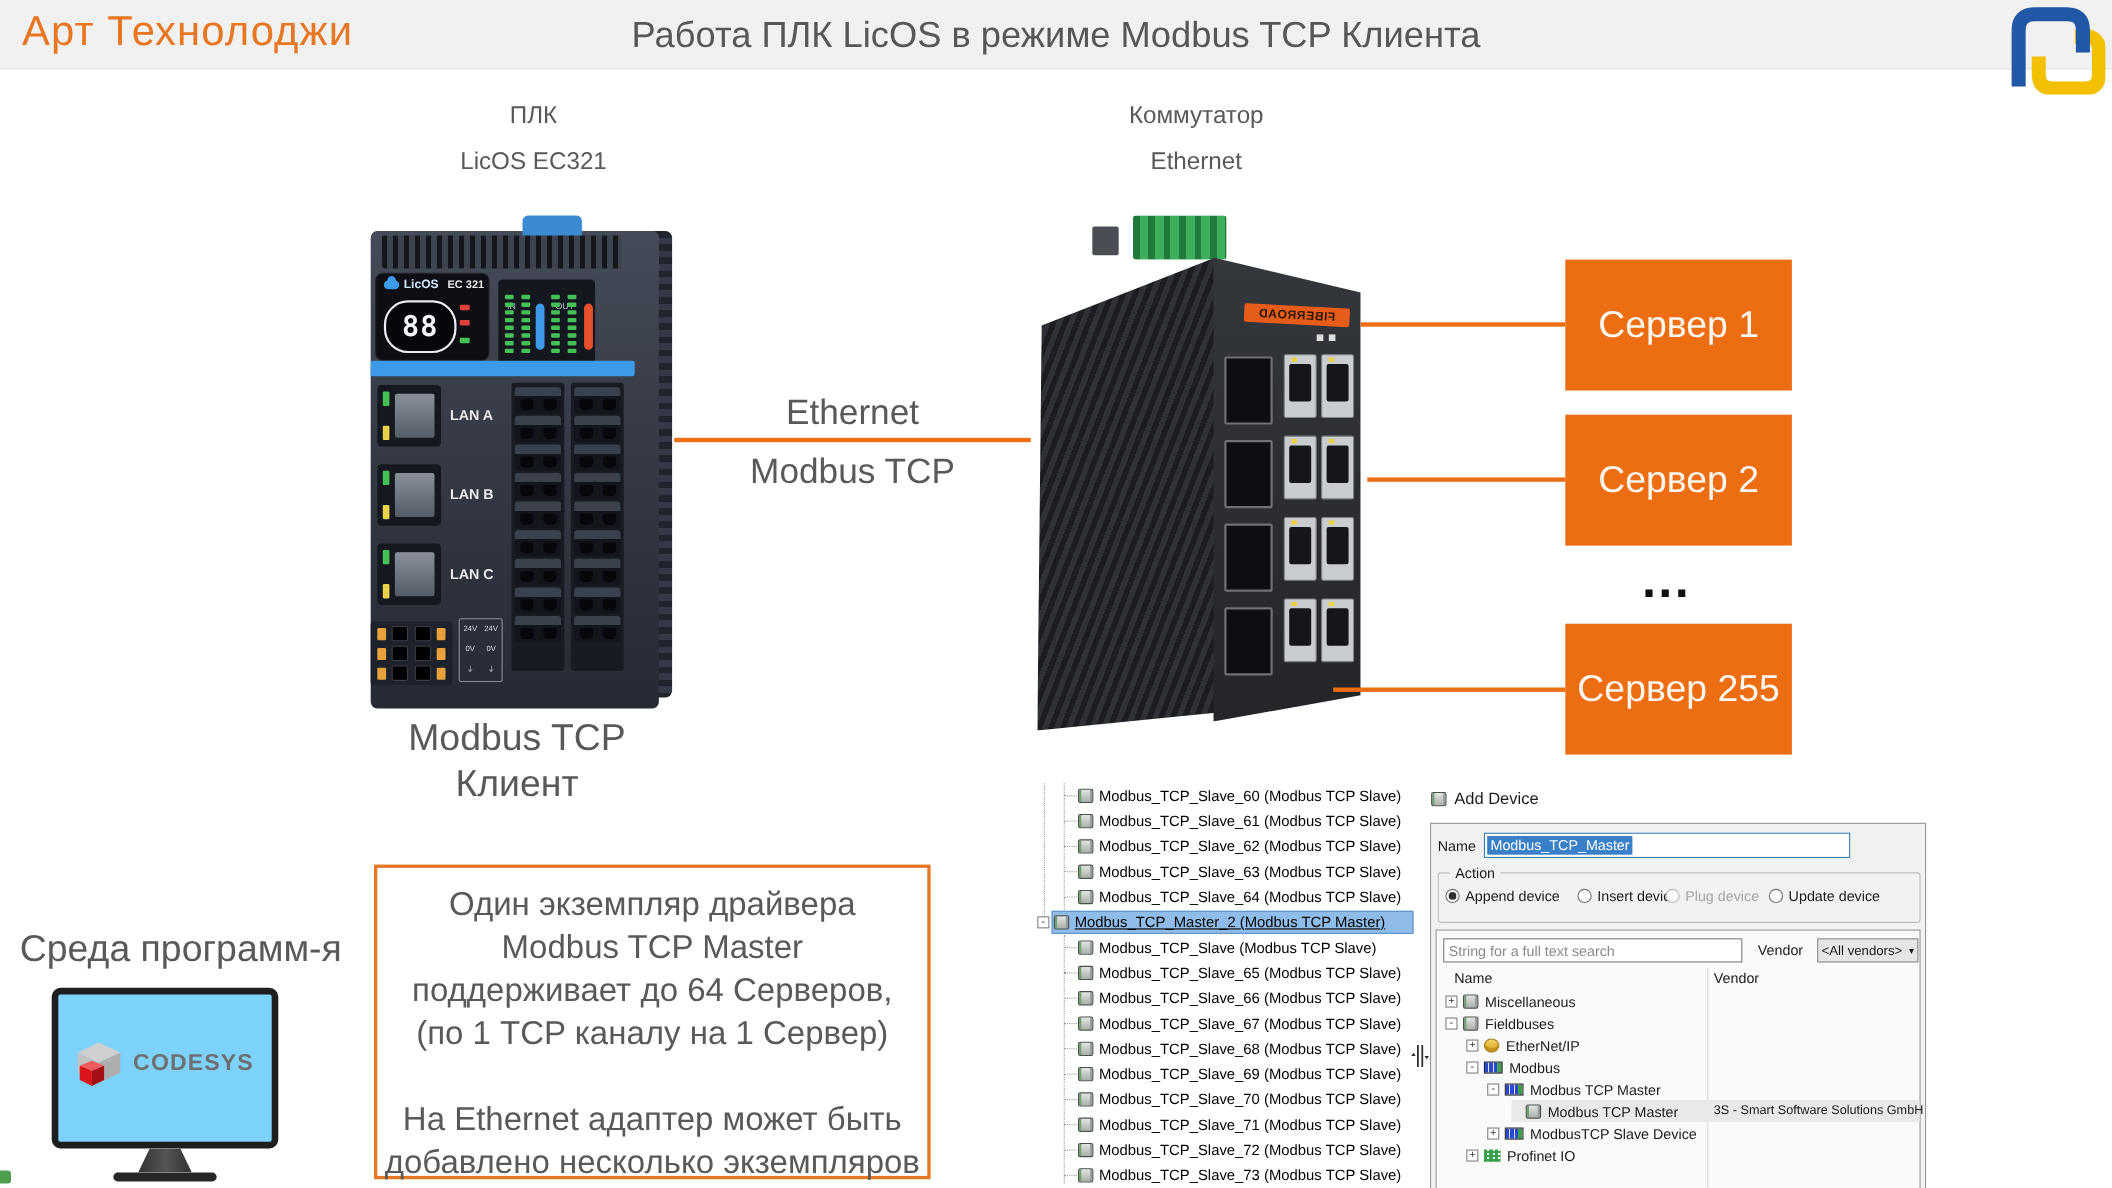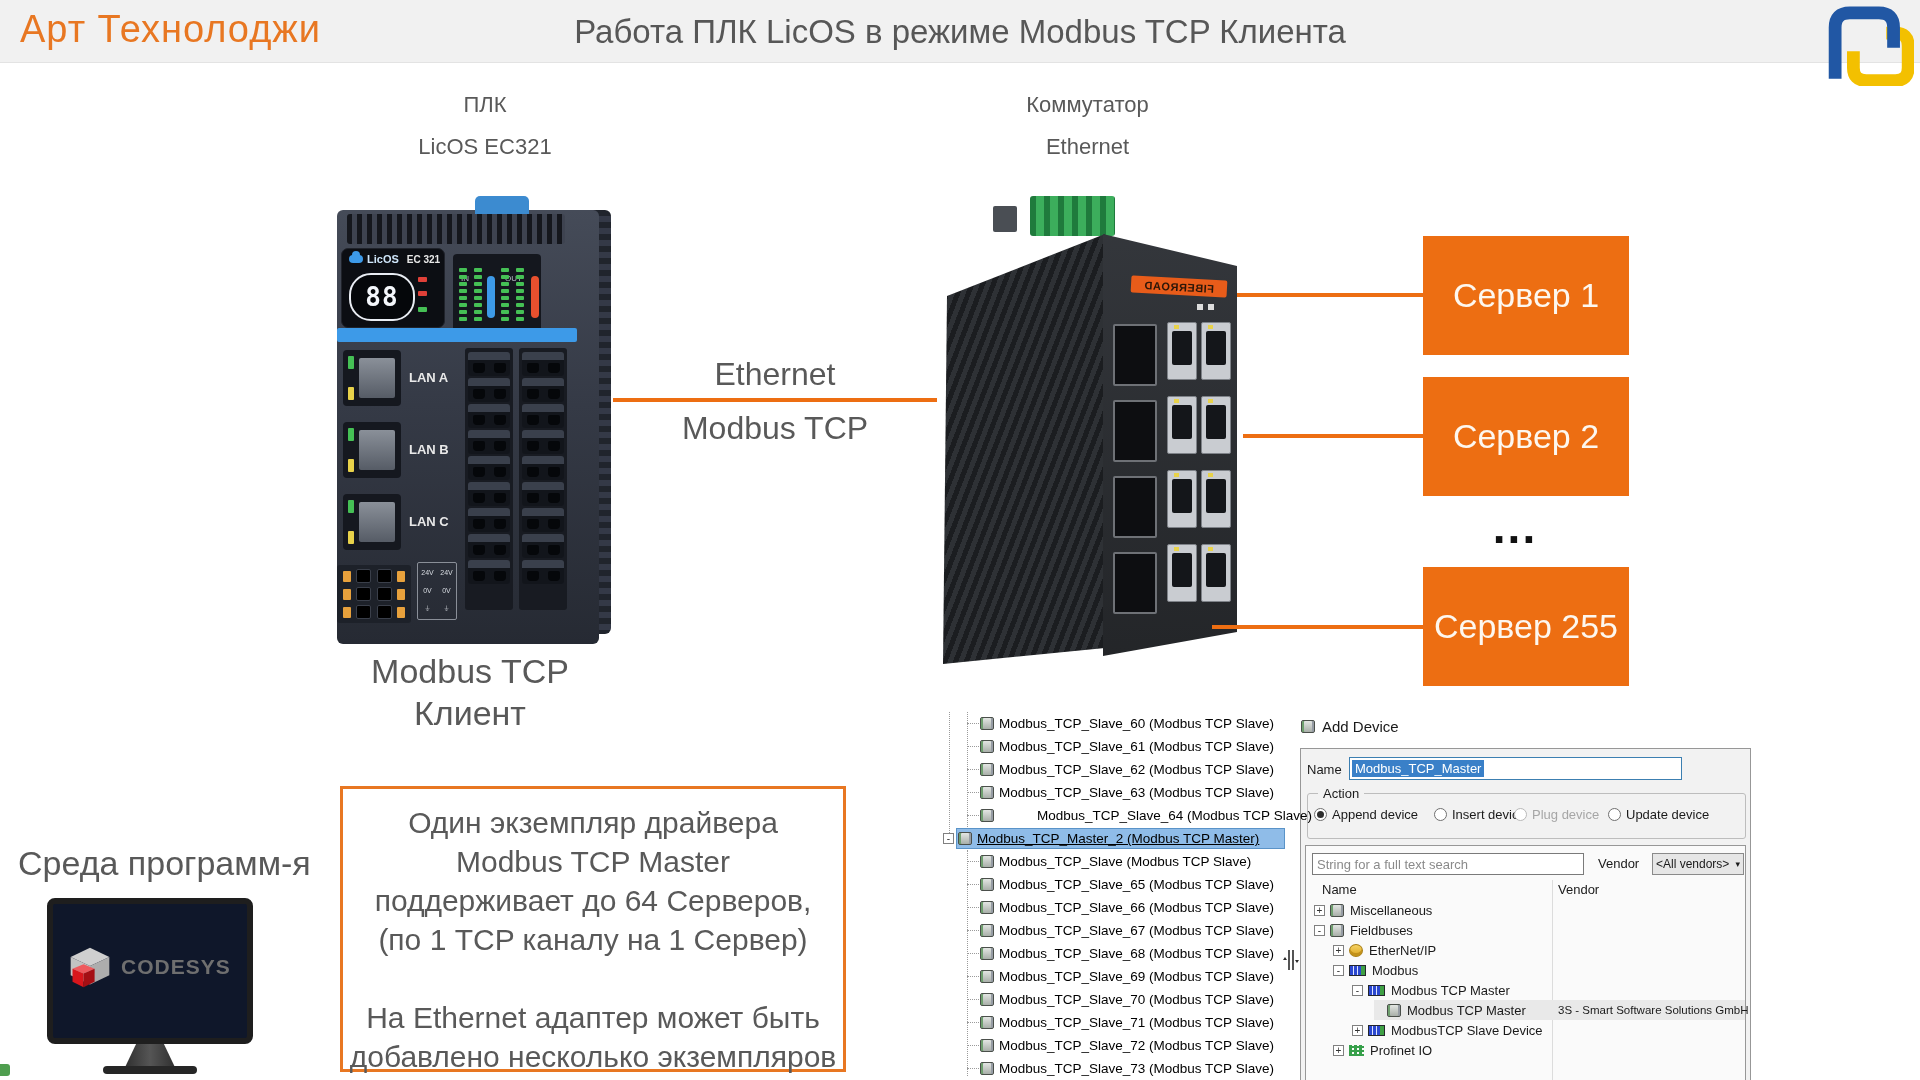--- a/index.html
+++ b/index.html
@@ -24,21 +24,21 @@
           font-size:34px;display:flex;align-items:center;justify-content:center;}
   .ellipsis{position:absolute;left:1455px;top:500px;width:120px;text-align:center;font-size:46px;font-weight:bold;color:#111;letter-spacing:2px;}
 
   
   .note{position:absolute;left:340px;top:786px;width:506px;height:286px;border:3px solid #E87722;
         color:#595959;font-size:30px;line-height:39px;text-align:center;padding-top:14px;box-sizing:border-box;}
 
   
   .ide-caption{position:absolute;left:18px;top:844px;font-size:34px;color:#595959;white-space:nowrap;}
   .monitor{position:absolute;left:47px;top:898px;width:206px;height:176px;}
-  .mon-screen{position:absolute;left:0;top:0;width:194px;height:134px;background:#0f172a;border:6px solid #1E1E1E;border-radius:8px;}
+  .mon-screen{position:absolute;left:0;top:0;width:194px;height:134px;background:#7dd3fc;border:6px solid #1E1E1E;border-radius:8px;}
   .mon-stand{position:absolute;left:74px;top:146px;width:58px;height:22px;background:linear-gradient(90deg,#2a2a2a,#555,#2a2a2a);
              clip-path:polygon(26% 0,74% 0,92% 100%,8% 100%);}
   .mon-base{position:absolute;left:56px;top:168px;width:94px;height:8px;background:#262626;border-radius:4px;}
   .codesys{position:absolute;left:14px;top:40px;display:flex;align-items:center;gap:8px;}
   .codesys-text{font-size:21px;font-weight:bold;color:#6F6F6F;letter-spacing:1px;}
 
   
   .plc{position:absolute;left:325px;top:200px;width:288px;height:444px;}
   .plc-body{position:absolute;left:12px;top:10px;width:262px;height:434px;border-radius:6px;
             background:linear-gradient(180deg,#454B58 0%,#353A46 45%,#262A33 100%);}
@@ -454,21 +454,21 @@
       <div class="dt-row" style="padding-left: 40px;">
         <span class="stub"></span>
         <span class="dev-icon"></span>
         <span class="dt-label" style="z-index: 1;">Modbus_TCP_Slave_62 (Modbus TCP Slave)</span>
       </div>
       <div class="dt-row" style="padding-left: 40px;">
         <span class="stub"></span>
         <span class="dev-icon"></span>
         <span class="dt-label" style="z-index: 1;">Modbus_TCP_Slave_63 (Modbus TCP Slave)</span>
       </div>
-      <div class="dt-row" style="padding-left: 40px; gap: 38px;">
+      <div class="dt-row" style="padding-left: 40px;">
         <span class="stub"></span>
         <span class="dev-icon"></span>
         <span class="dt-label" style="z-index: 1;">Modbus_TCP_Slave_64 (Modbus TCP Slave)</span>
       </div>
       <div class="dt-row" style="padding-left: 3px;">
         <div class="dt-sel"></div>
         <span class="exp">-</span>
         <span class="gap" style="width: 4px;"></span>
         <span class="dev-icon"></span>
         <span class="dt-label" style="z-index: 1; text-decoration: underline;">Modbus_TCP_Master_2 (Modbus TCP Master)</span>

